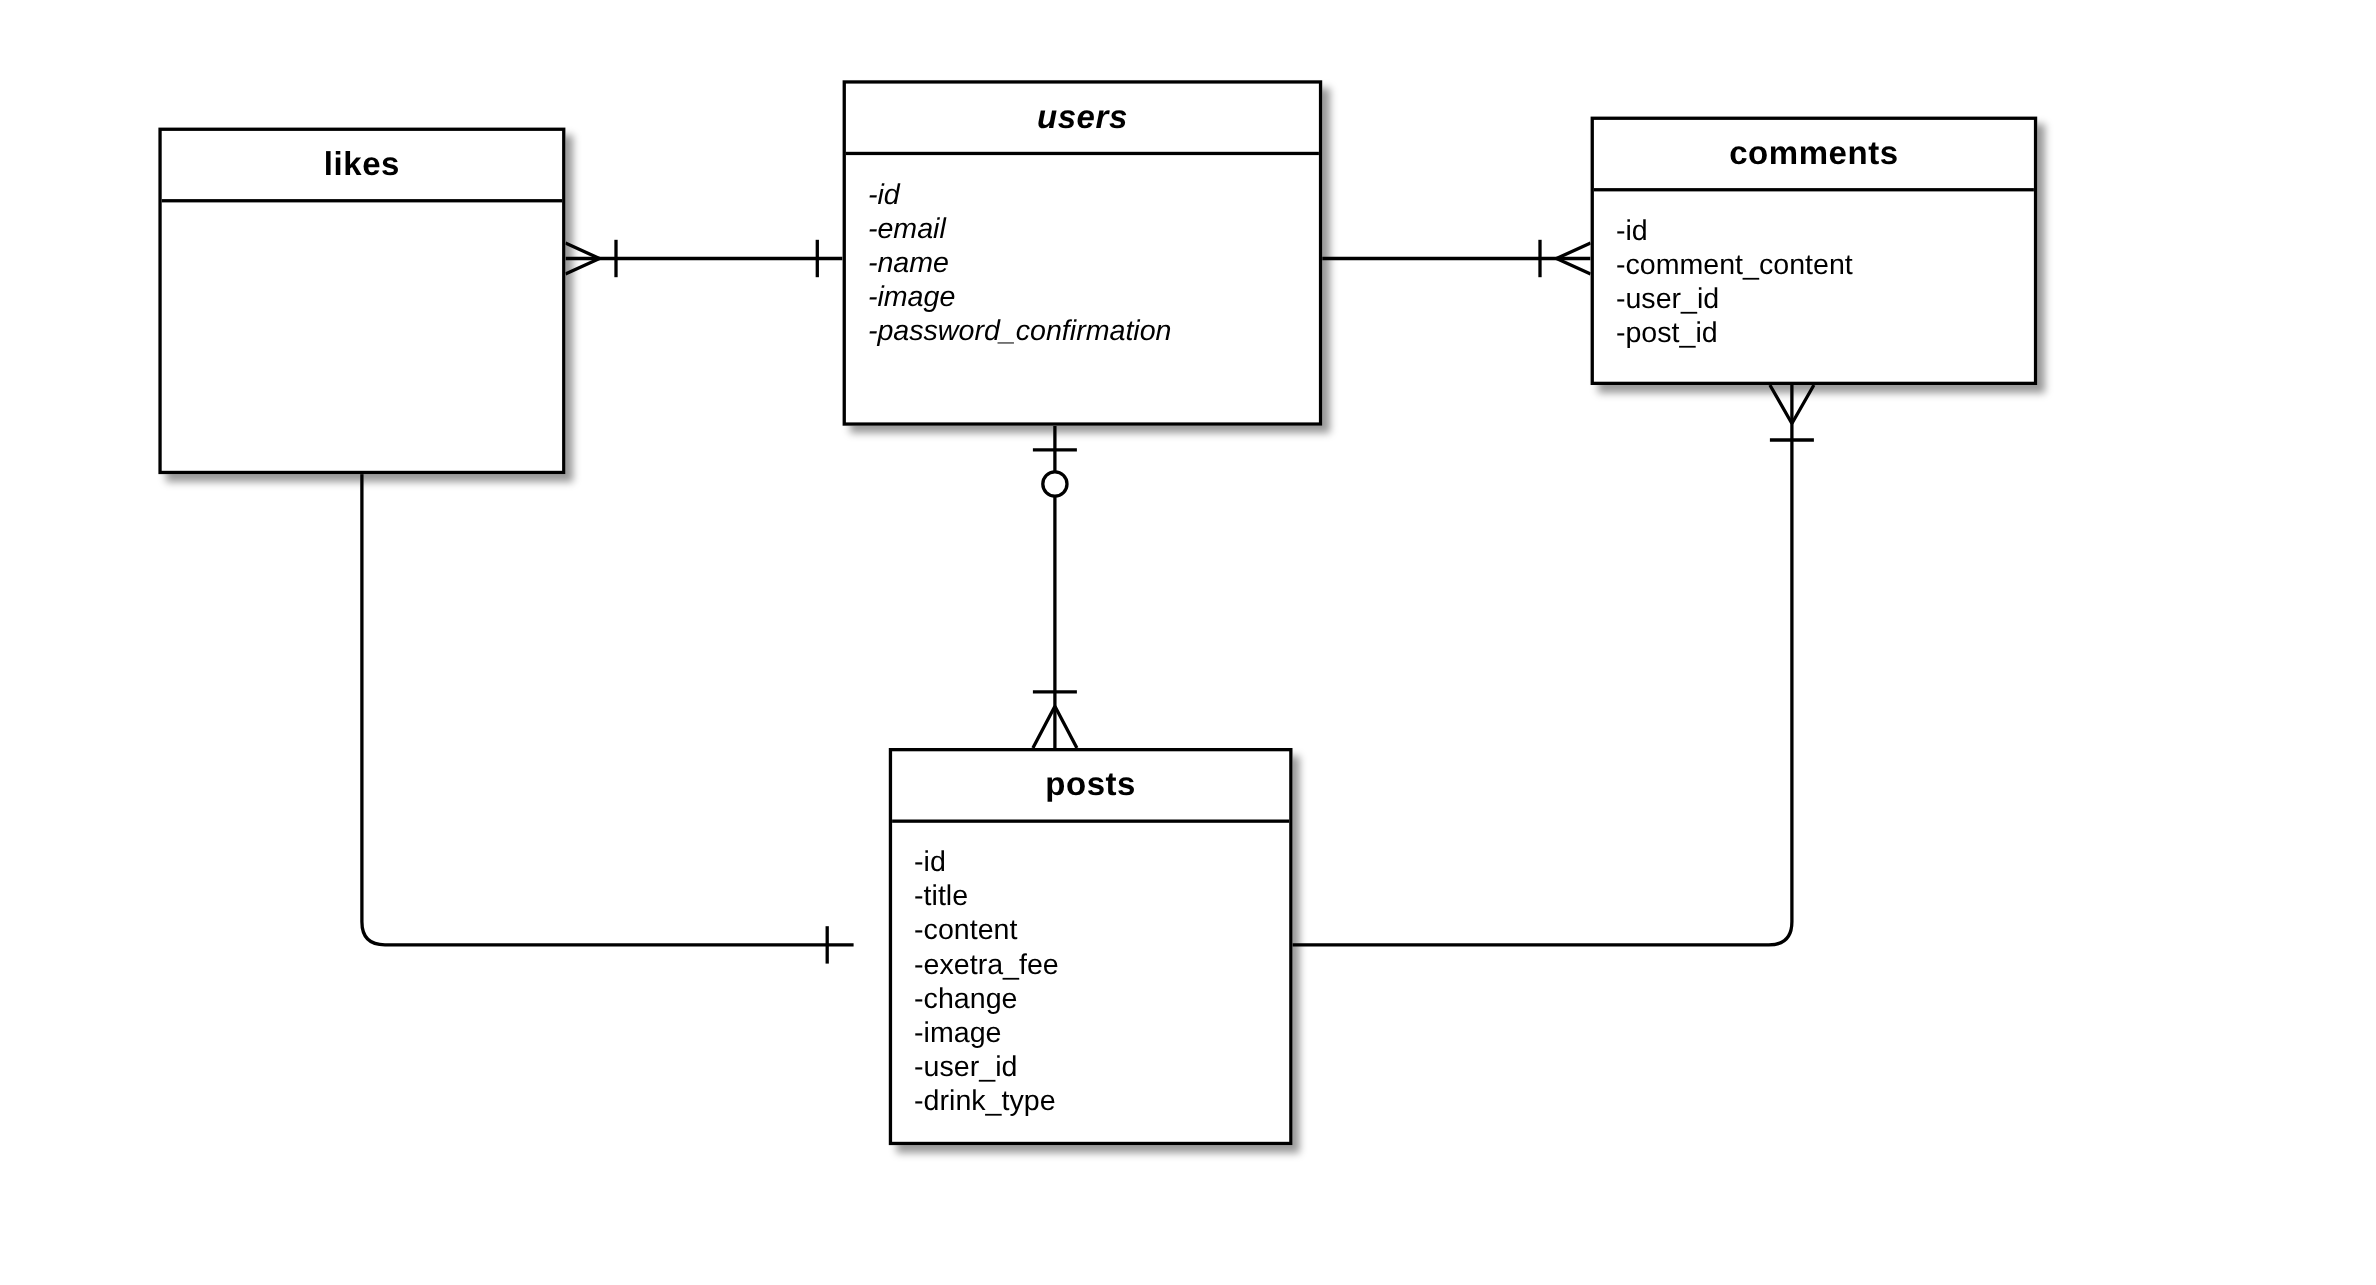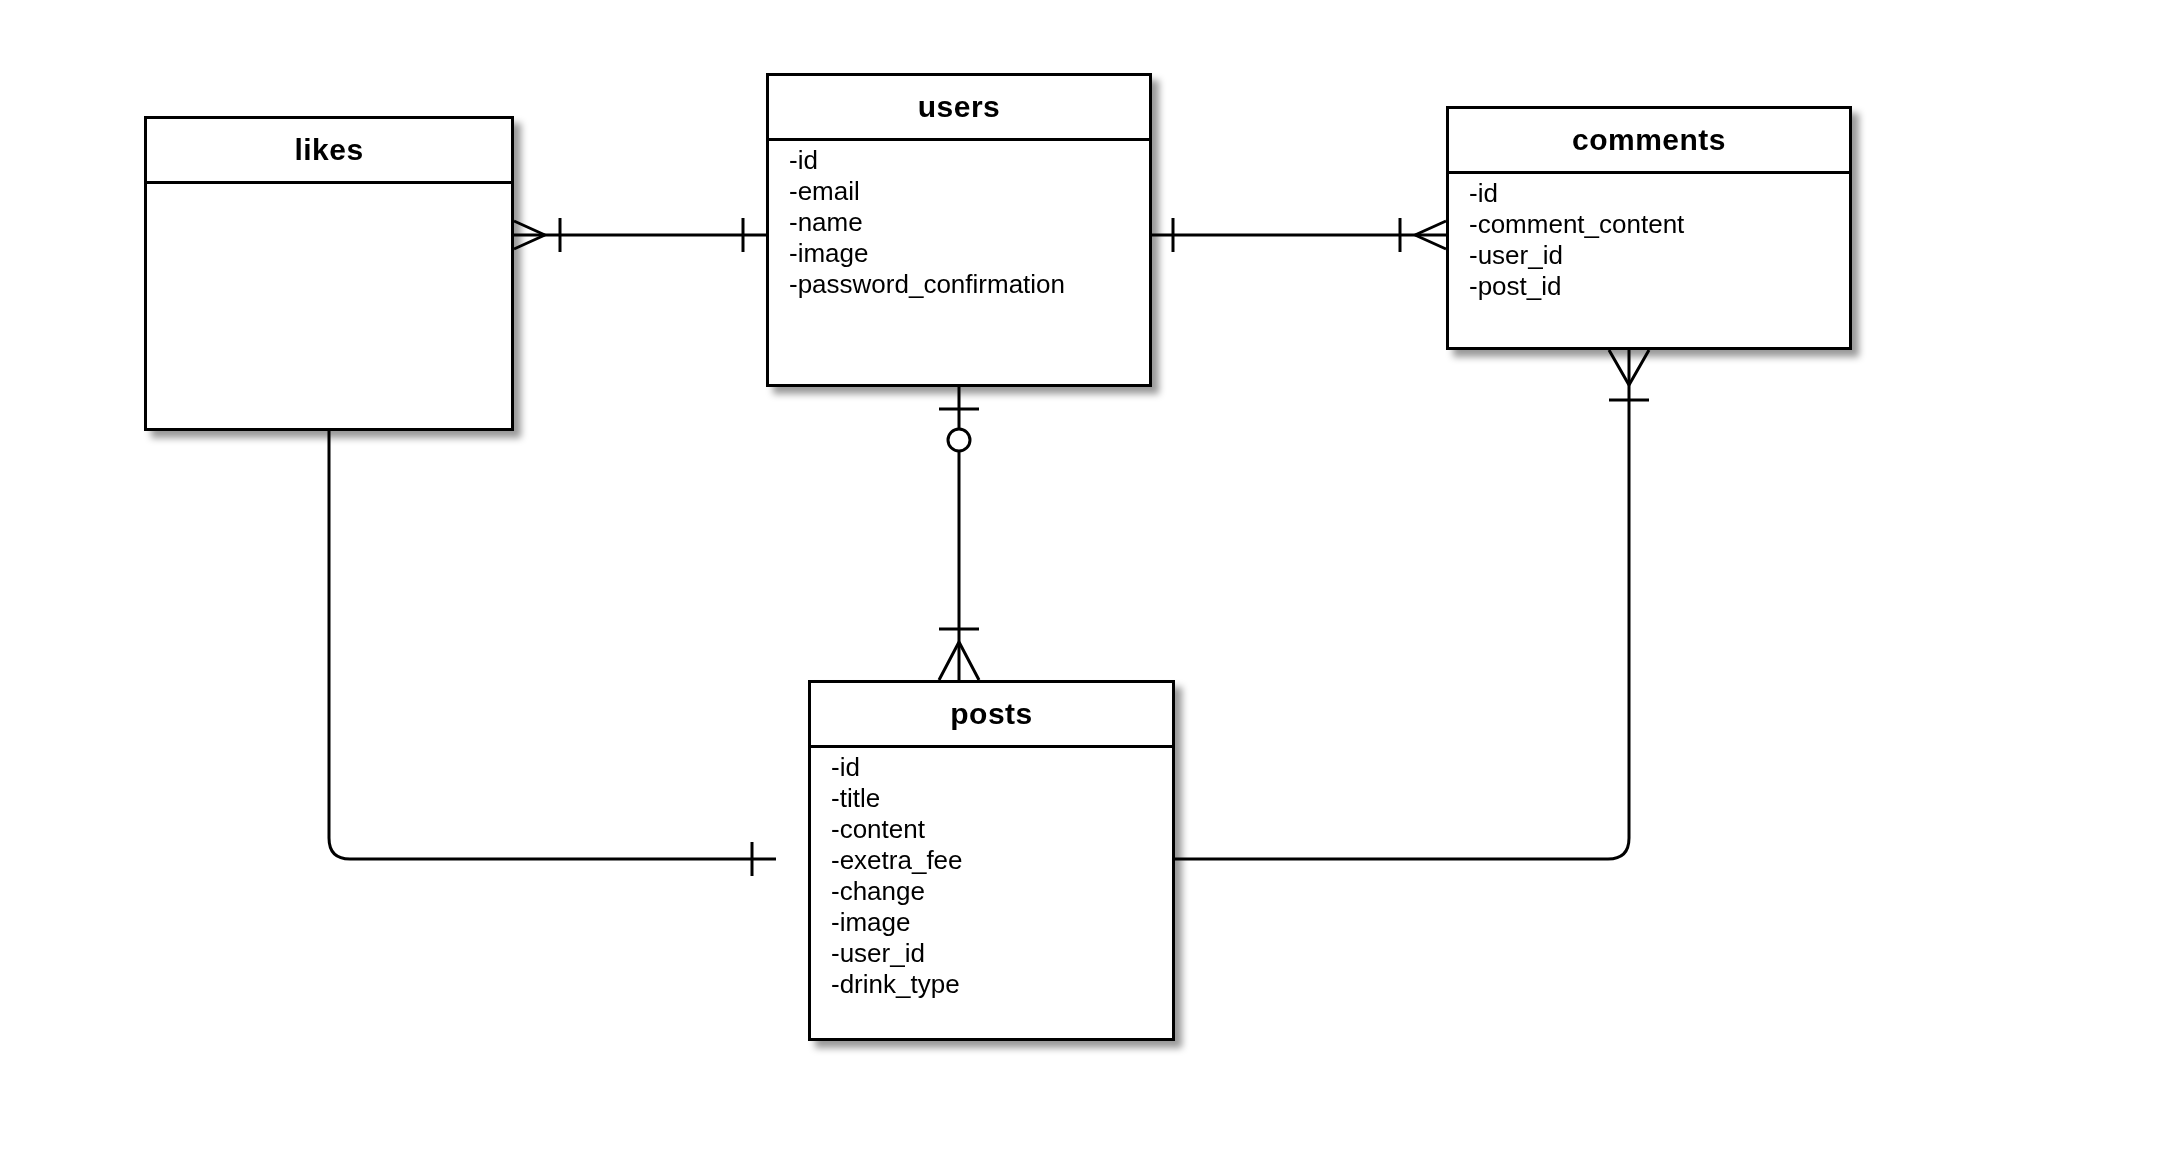--- a/index.html
+++ b/index.html
@@ -30,28 +30,28 @@
   }
   .entity-title {
     font-size: 30px;
     font-weight: bold;
     text-align: center;
     padding: 14px 6px;
     border-bottom: 3px solid #000000;
     letter-spacing: 0.5px;
   }
   .entity-attrs {
-    padding: 4px 20px;
+    padding: 20px 20px;
     font-size: 26px;
     line-height: 31px;
   }
   .attr { white-space: pre; }
 
   .entity-likes    { left: 144px;  top: 116px; width: 370px; height: 315px; }
-  .entity-users    { left: 766px;  top: 73px;  width: 386px; height: 314px; }
+  .entity-users    { left: 766px;  top: 73px;  width: 436px; height: 314px; font-style: italic; }
   .entity-comments { left: 1446px; top: 106px; width: 406px; height: 244px; }
   .entity-posts    { left: 808px;  top: 680px; width: 367px; height: 361px; }
 </style>
 </head>
 <body>
 
 <div class="canvas">
 
   <svg class="wires" width="2160" height="1168" viewBox="0 0 2160 1168">
     <g stroke="#000000" stroke-width="3" fill="none" stroke-linejoin="round">

